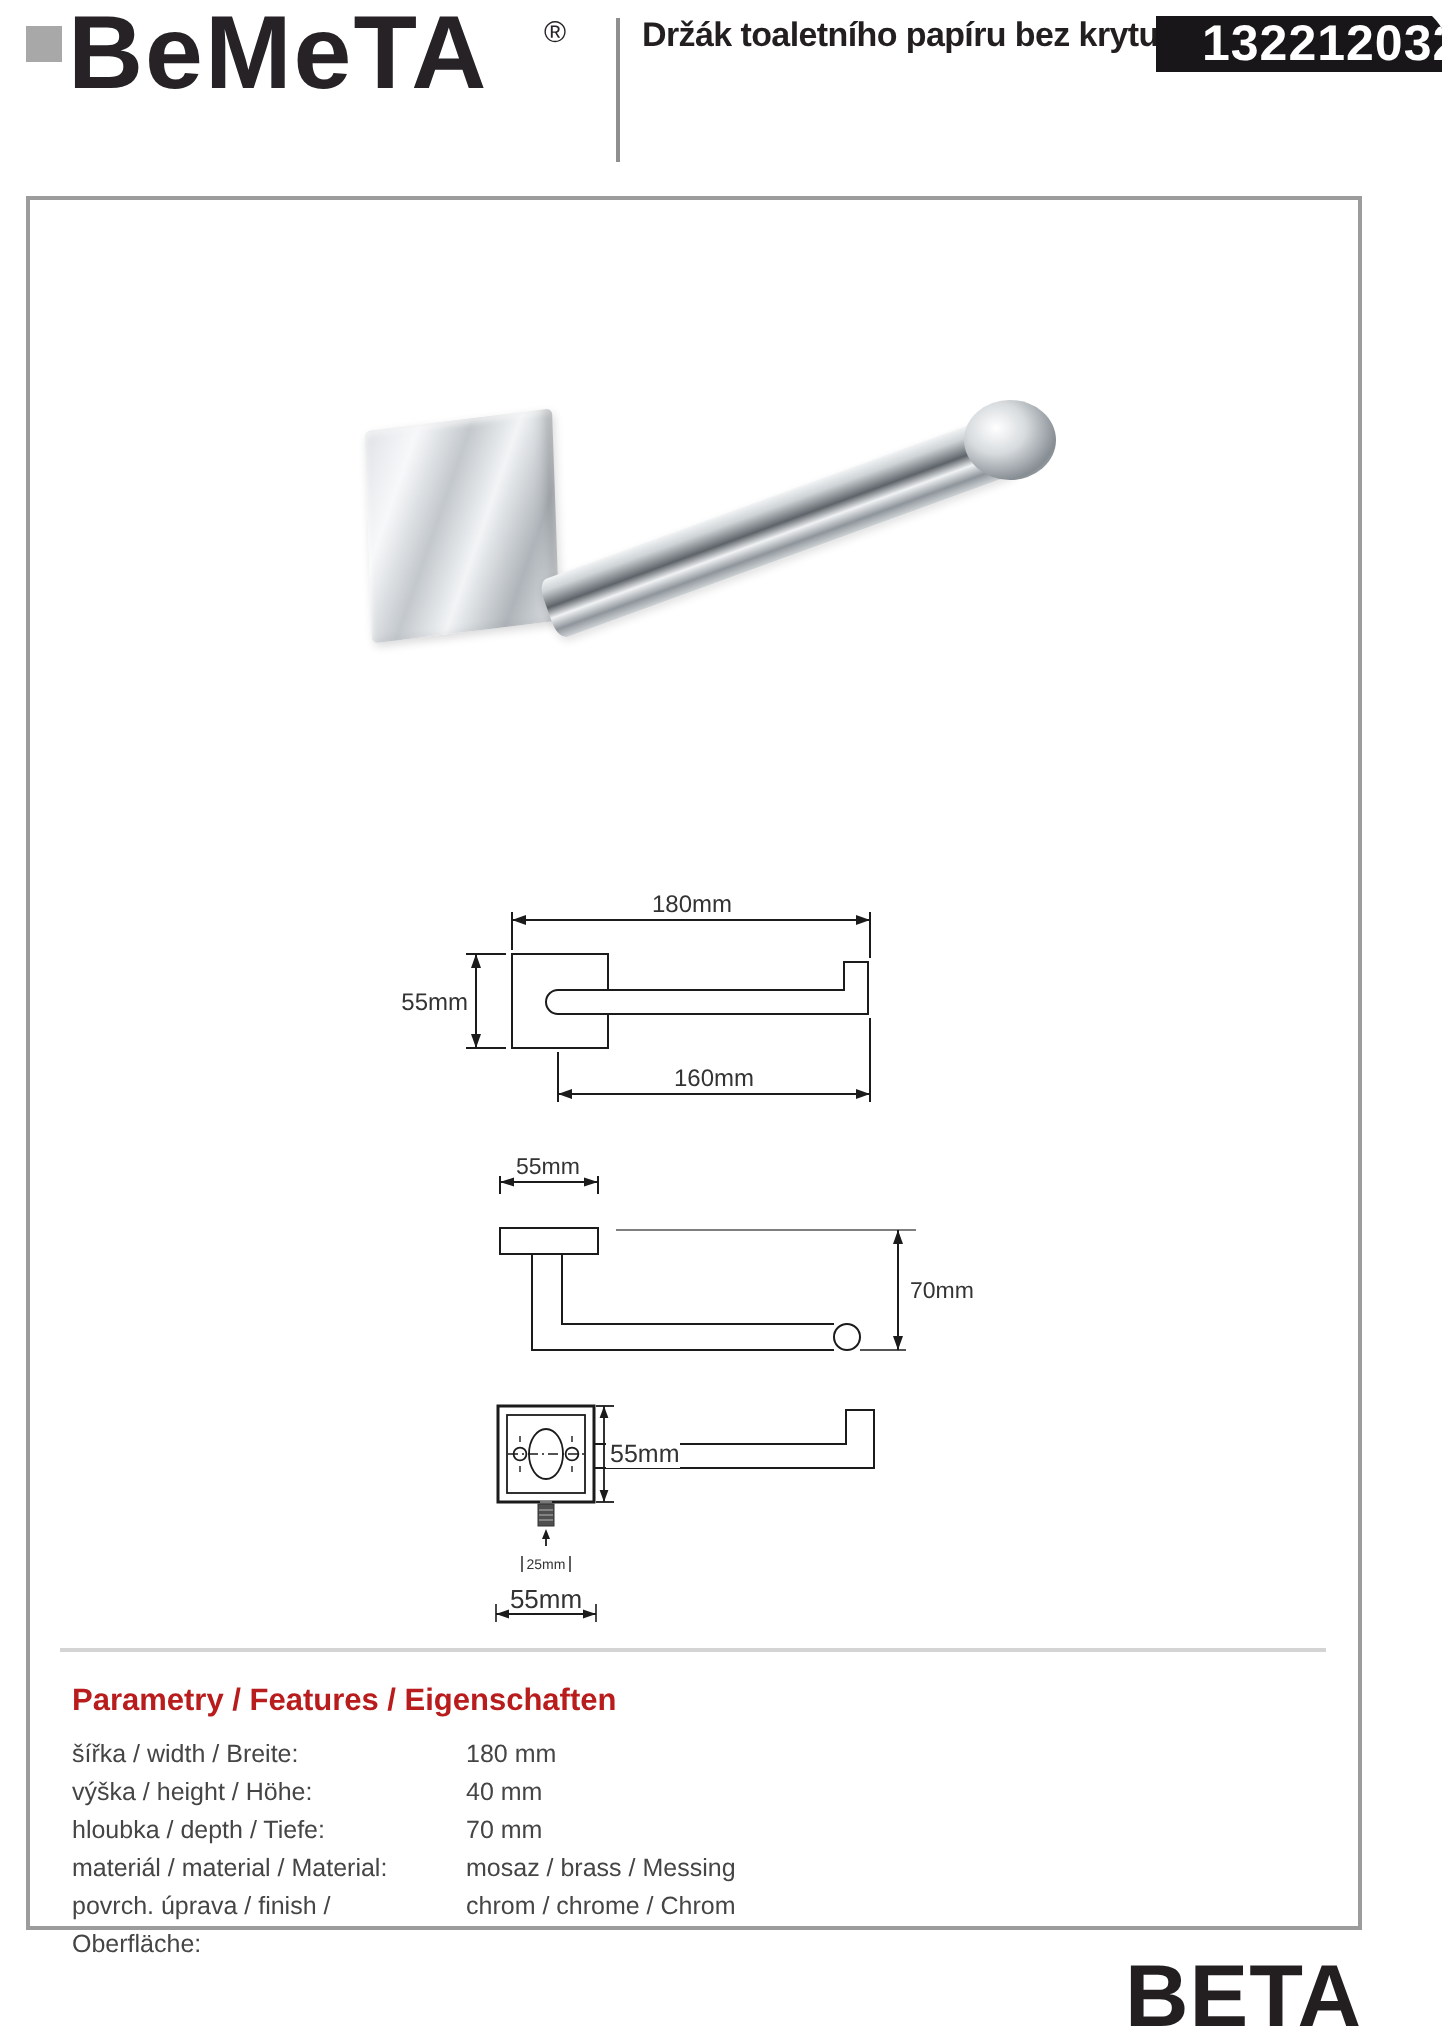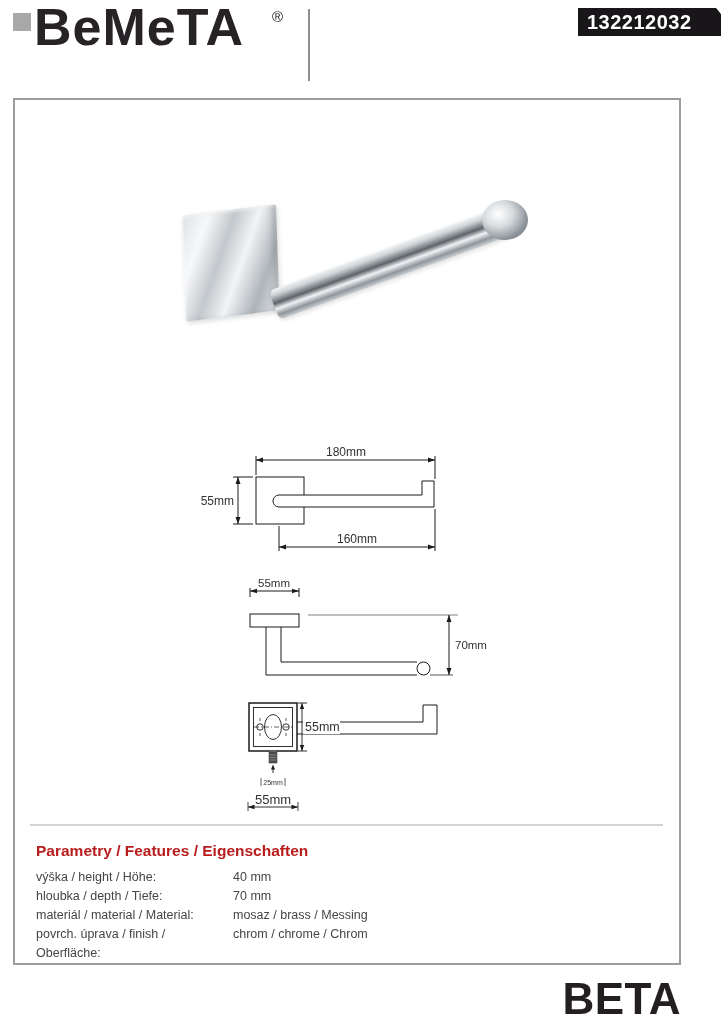--- a/index.html
+++ b/index.html
@@ -11,21 +11,21 @@
   .logo-square{position:absolute;left:13px;top:13px;width:18px;height:18px;background:#a8a8a8;}
   .wordmark{
     position:absolute;left:34px;top:-3px;font-size:52px;font-weight:700;
     letter-spacing:1px;color:#262226;
   }
   .reg-mark{position:absolute;left:272px;top:8px;font-size:15px;font-weight:400;color:#262226;}
   .header-divider{position:absolute;left:308px;top:9px;width:2px;height:72px;background:#8f8f8f;}
   .titles{position:absolute;left:321px;top:5px;font-size:17px;font-weight:700;letter-spacing:-0.3px;line-height:26.5px;}
   .code-badge{
     position:absolute;left:578px;top:8px;width:143px;height:28px;background:#19161a;
-    color:#fff;font-size:20px;font-weight:700;line-height:28px;padding-left:9px;
+    color:#fff;font-size:25px;font-weight:700;line-height:28px;padding-left:23px;
     box-sizing:border-box;letter-spacing:0.5px;
   }
   
   .content-box{
     position:absolute;left:13px;top:98px;width:668px;height:867px;
     border:2px solid #9c9c9c;box-sizing:border-box;background:#fff;
   }
   
   .photo{position:absolute;left:178px;top:190px;width:345px;height:165px;}
   .photo .elbow{
@@ -63,20 +63,21 @@
 </head>
 <body>
 
 <div id="page">
 
   <span class="logo-square"></span>
   <div class="wordmark">BeMeTA</div>
   <div class="reg-mark">®</div>
   <div class="header-divider"></div>
   <div class="titles">
+    <div>Držák toaletního papíru bez krytu</div>
   </div>
   <div class="code-badge">132212032</div>
 
   <div class="content-box"></div>
 
   <div class="photo">
     <div class="elbow"></div>
     <div class="plate"></div>
     <div class="bar"></div>
     <div class="cap"></div>
@@ -177,20 +178,24 @@
       <text x="65" y="36" font-size="12.5" text-anchor="start">55mm</text>
       <text x="33" y="89.5" font-size="7" text-anchor="middle" fill="#555">25mm</text>
       <text x="33" y="109" font-size="13" text-anchor="middle">55mm</text>
     </g>
   </svg>
 
   <div class="params-divider"></div>
   <div class="params-heading">Parametry / Features / Eigenschaften</div>
   <div class="params-table">
     <div class="params-row">
+      <span>šířka / width / Breite:</span>
+      <span>180 mm</span>
+    </div>
+    <div class="params-row">
       <span>výška / height / Höhe:</span>
       <span>40 mm</span>
     </div>
     <div class="params-row">
       <span>hloubka / depth / Tiefe:</span>
       <span>70 mm</span>
     </div>
     <div class="params-row">
       <span>materiál / material / Material:</span>
       <span>mosaz / brass / Messing</span>

